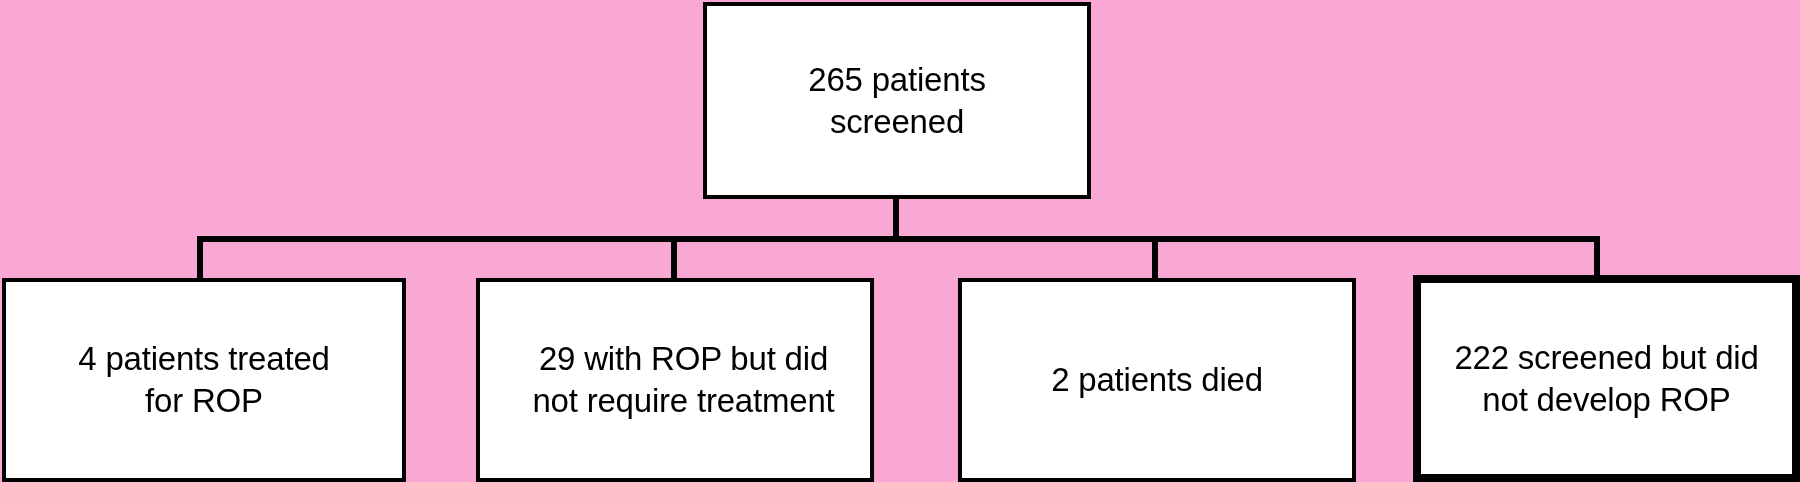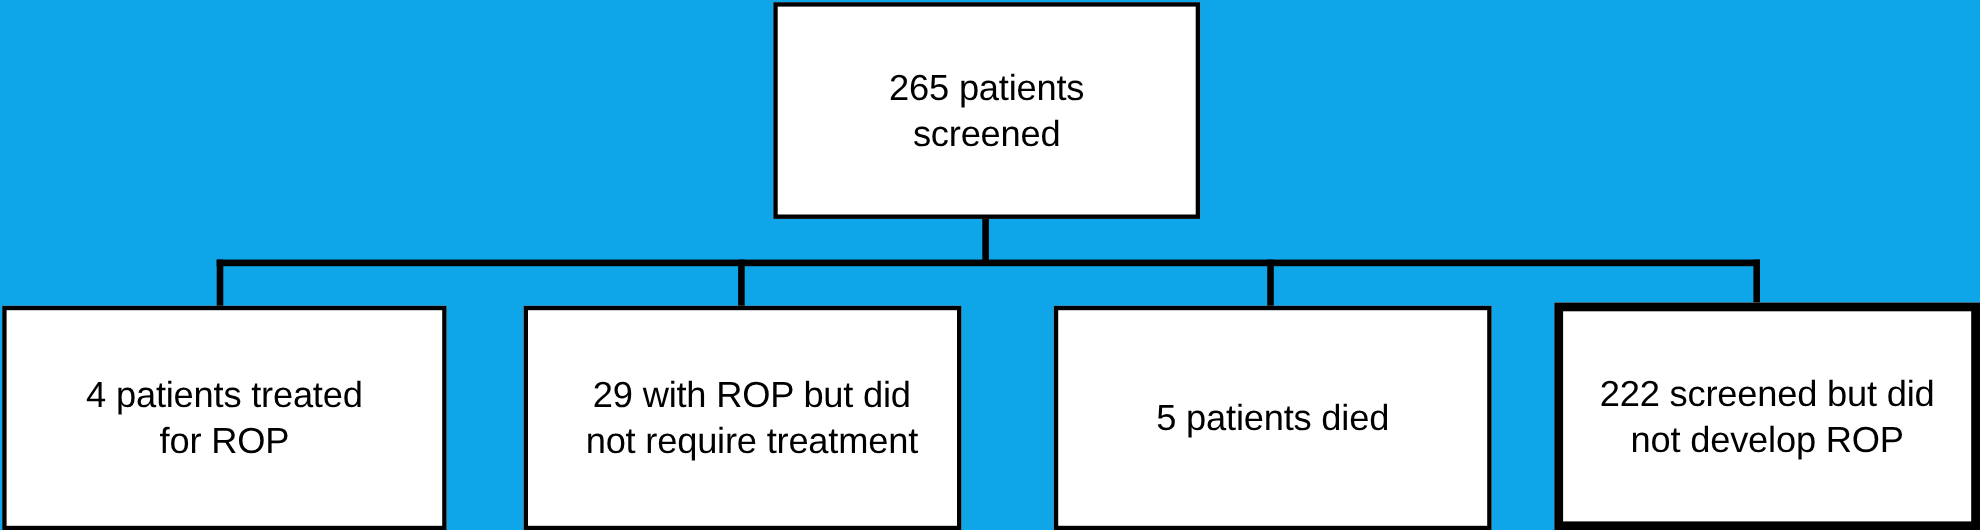--- a/index.html
+++ b/index.html
@@ -7,21 +7,21 @@
     padding: 0;
     background: #ffffff;
   }
   body {
     font-family: "Liberation Sans", sans-serif;
   }
   #flowchart {
     position: relative;
     width: 1800px;
     height: 482px;
-    background: #0ea5e9;
+    background: #f9a8d4;
     overflow: hidden;
   }
   .node {
     position: absolute;
     box-sizing: border-box;
     background: #ffffff;
     border: 4px solid #000000;
     display: flex;
     align-items: center;
     justify-content: center;
@@ -121,21 +121,21 @@
     <span class="node-label">4 patients treated
 for ROP</span>
   </div>
 
   <div class="node" id="node-leaf-1">
     <span class="node-label">29 with ROP but did
 not require treatment</span>
   </div>
 
   <div class="node" id="node-leaf-2">
-    <span class="node-label">5 patients died</span>
+    <span class="node-label">2 patients died</span>
   </div>
 
   <div class="node thick" id="node-leaf-3">
     <span class="node-label">222 screened but did
 not develop ROP</span>
   </div>
 
 </div>
 
 </body></html>

